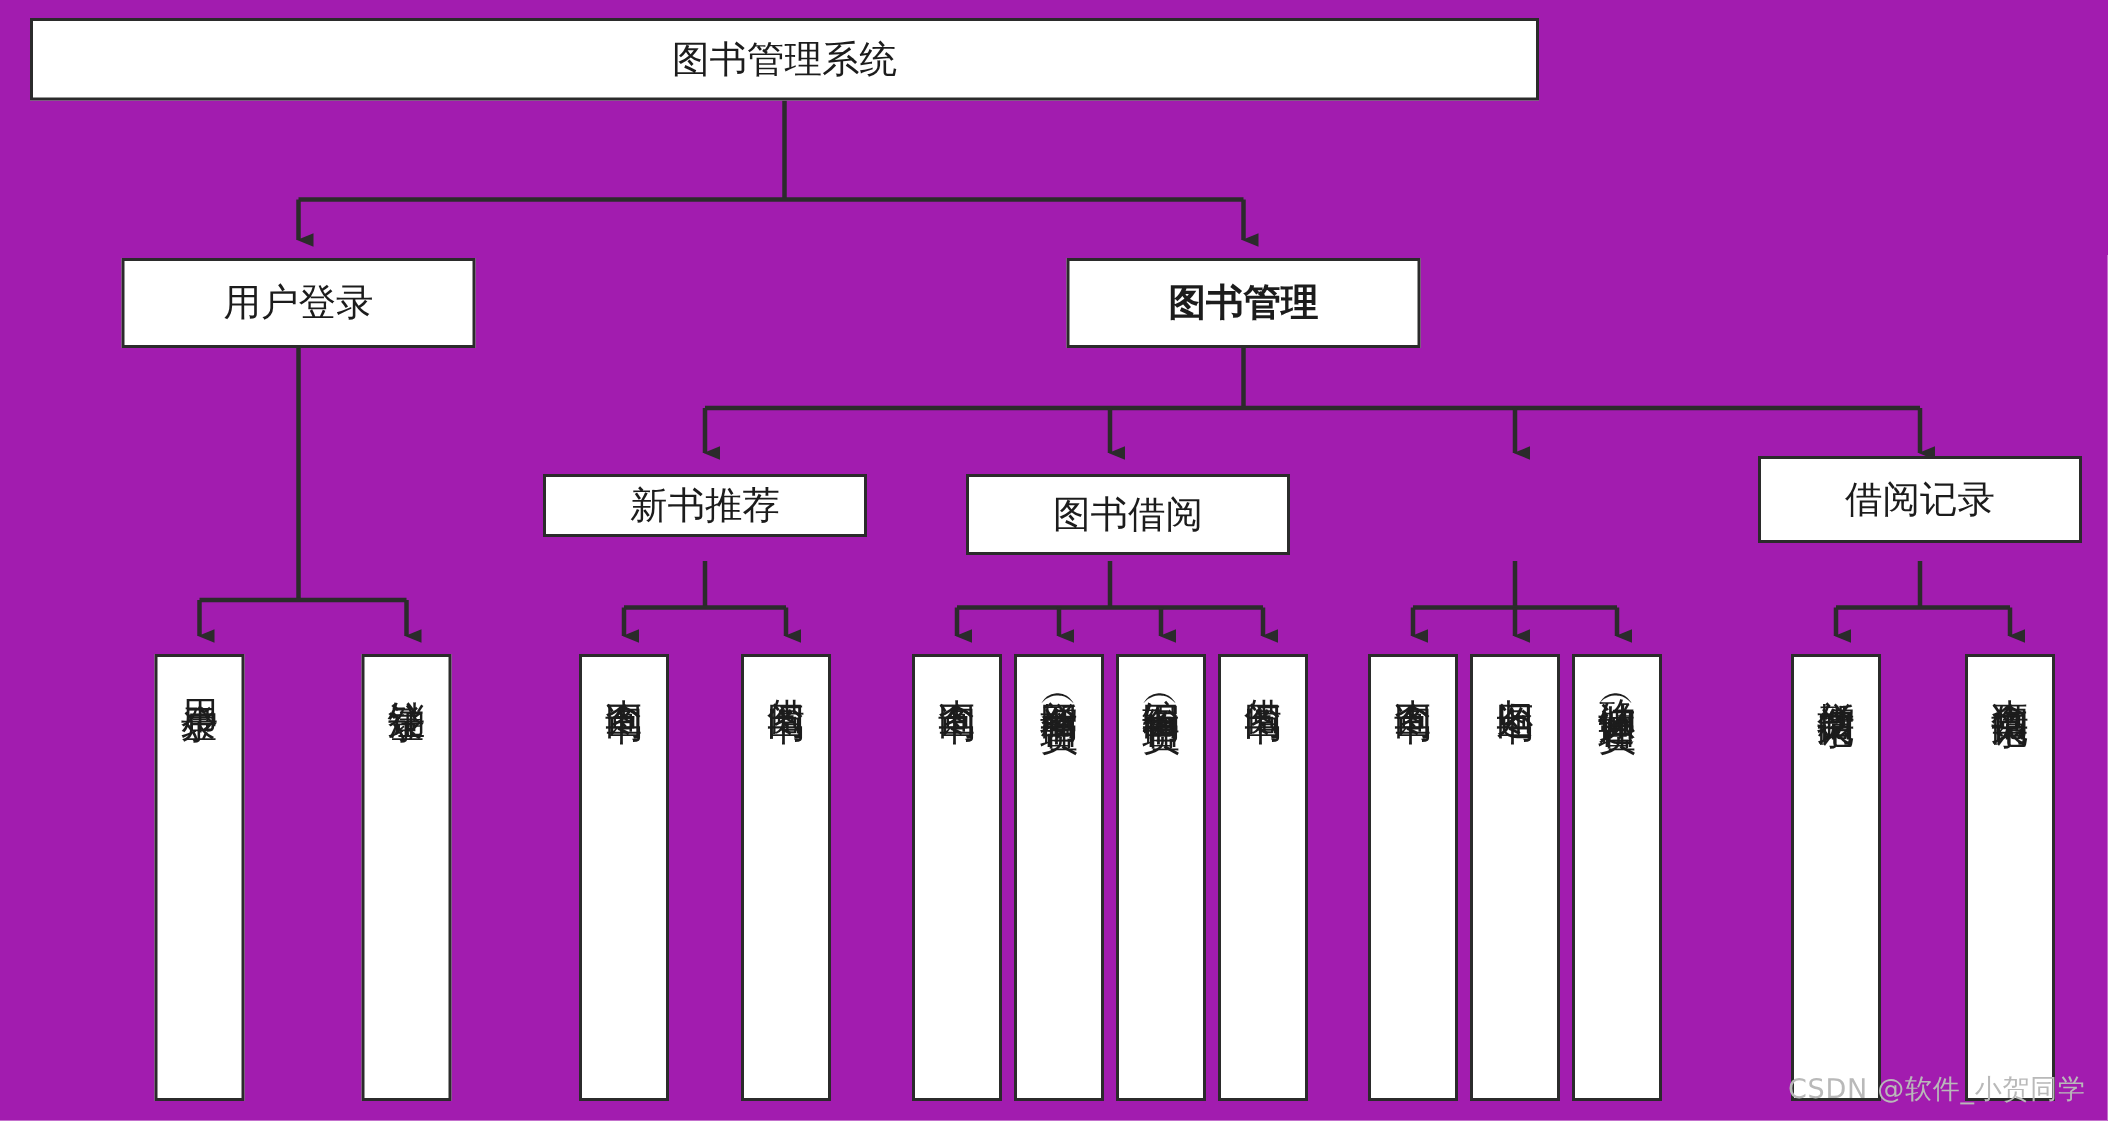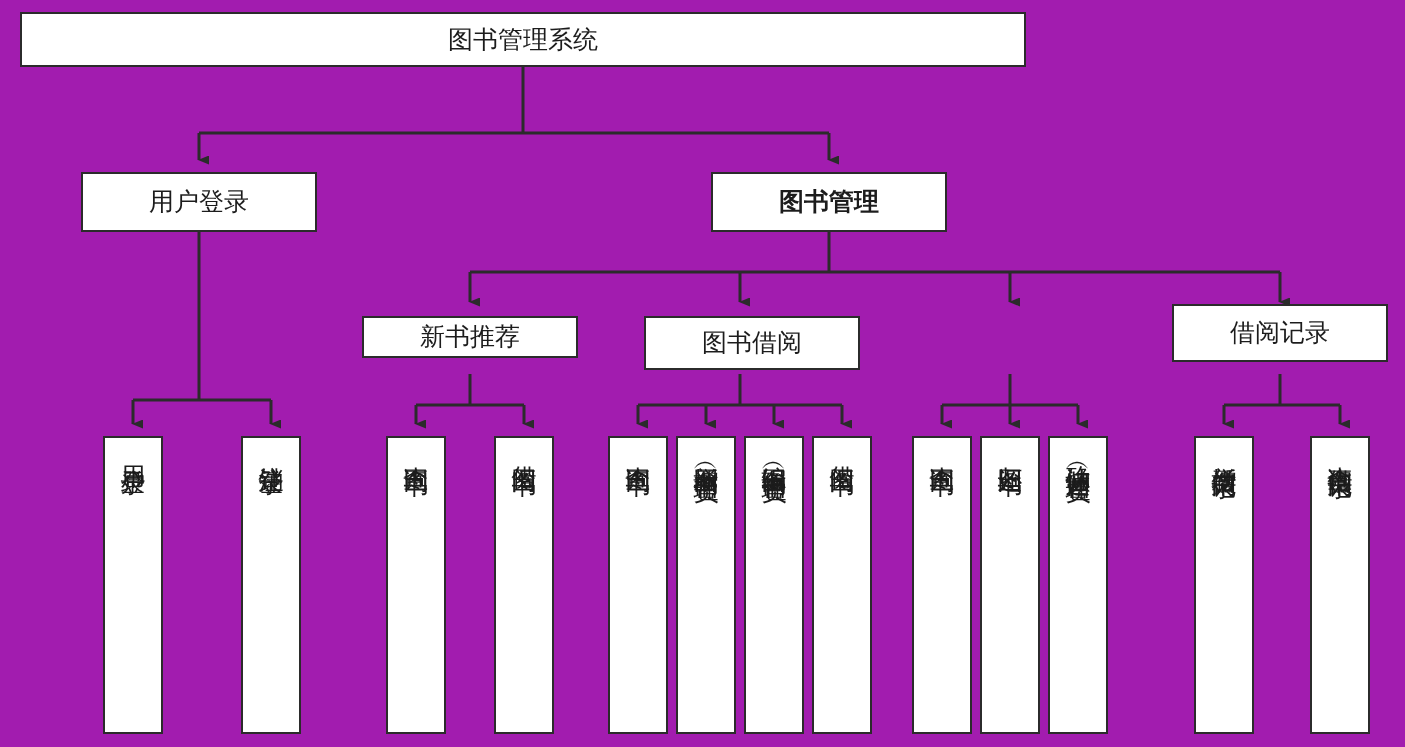--- a/index.html
+++ b/index.html
@@ -190,14 +190,15 @@
     <span class="node-label">确认归还（管理员）</span>
   </div>
 
   <div class="node vert" style="left:1194px; top:436px; width:60px; height:298px;">
     <span class="node-label">新增借阅记录</span>
   </div>
   <div class="node vert" style="left:1310px; top:436px; width:60px; height:298px;">
     <span class="node-label">查询借阅记录</span>
   </div>
 
+  <div class="watermark">CSDN @软件_小贺同学</div>
 
 </div>
 
 </body></html>

